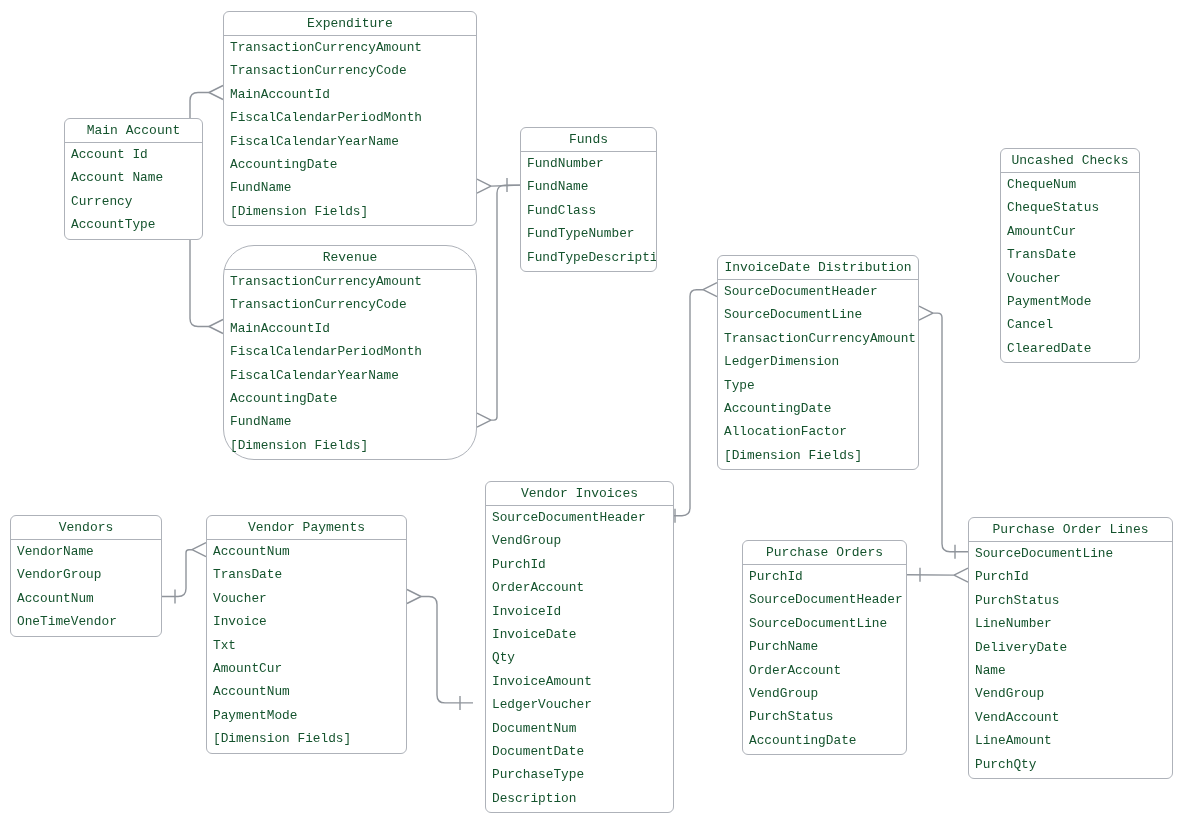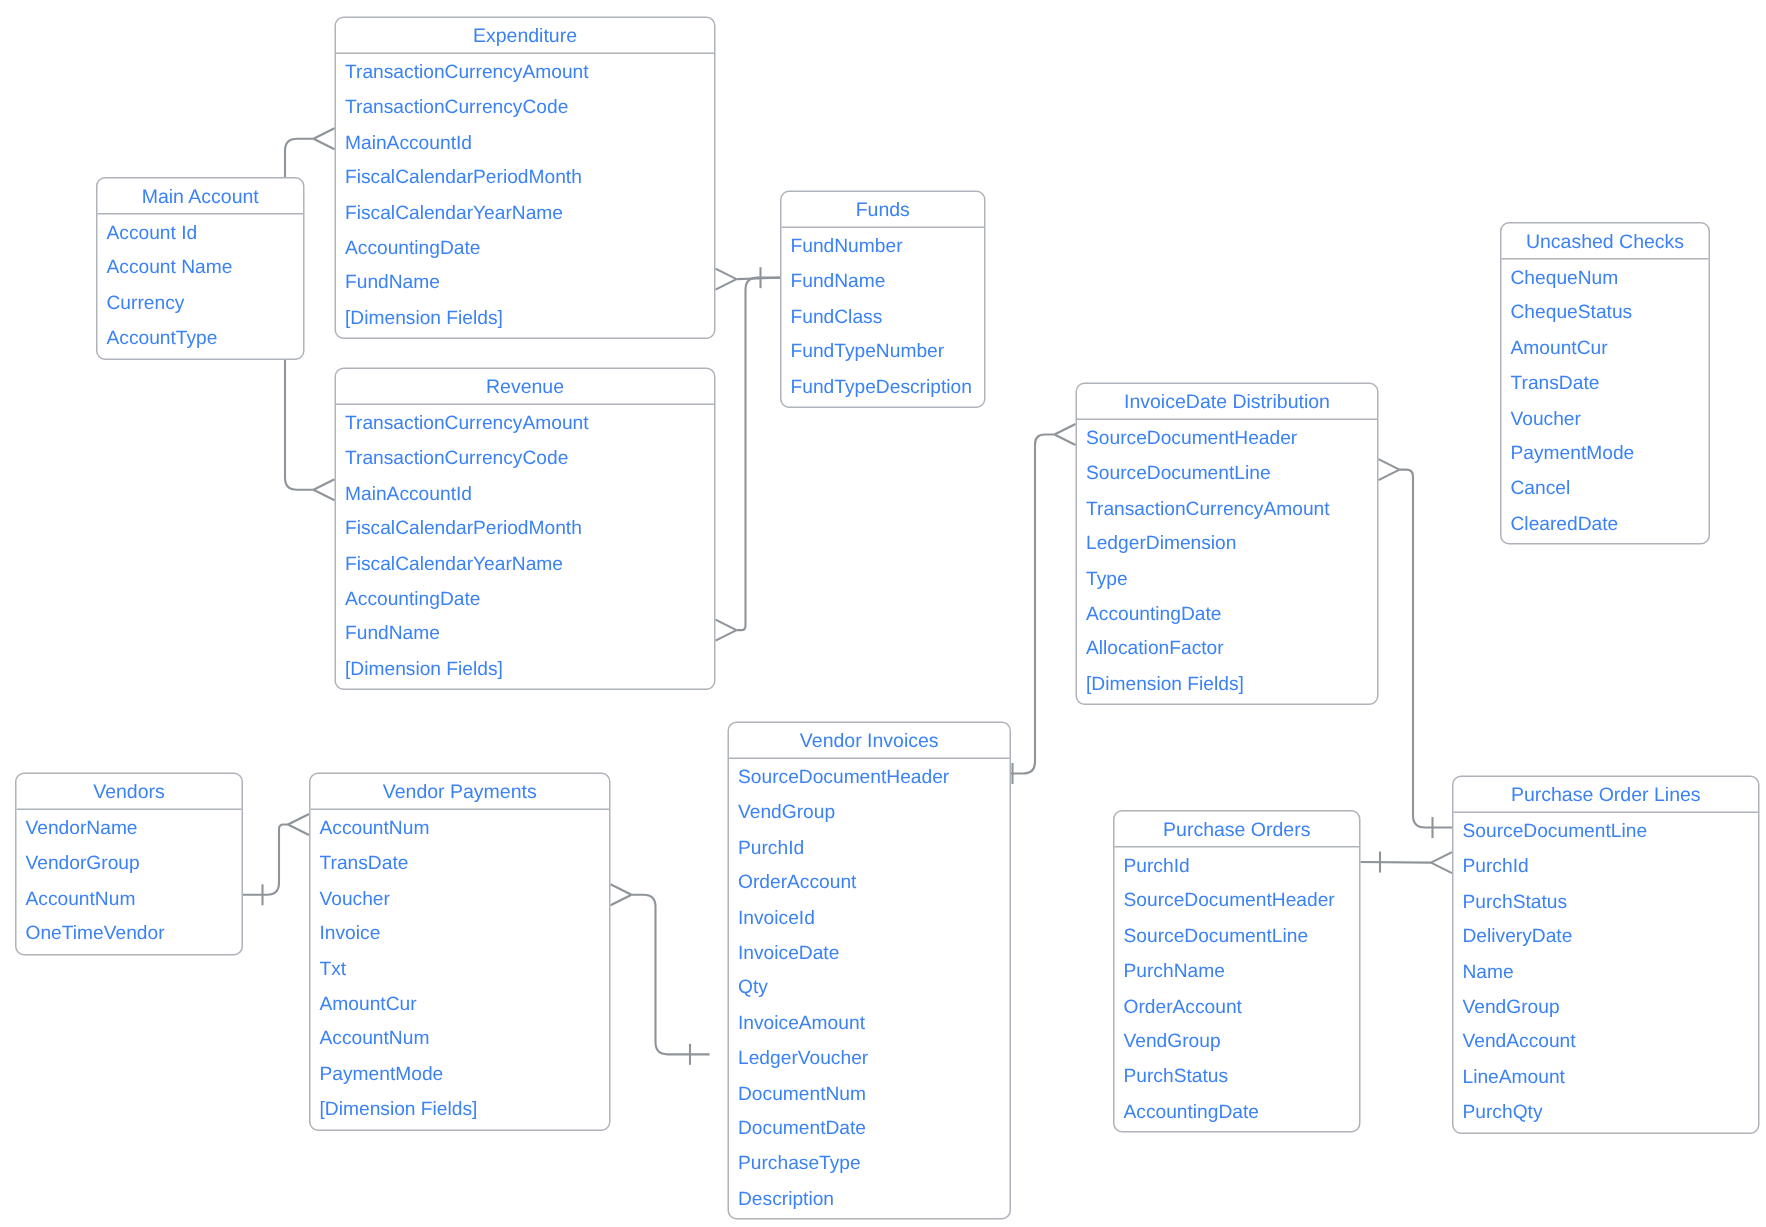--- a/index.html
+++ b/index.html
@@ -27,23 +27,24 @@
     width: 100%;
     height: 100%;
     pointer-events: none;
   }
   .entity {
     position: absolute;
     box-sizing: border-box;
     background: #ffffff;
     border: 1.3px solid #aeb2b9;
     border-radius: 6px;
-    color: #3b82f6;
+    color: #14532d;
     padding-bottom: 2px;
     pointer-events: auto;
+    font-family: Liberation Mono, monospace;
   }
   .entity-title {
     height: 23px;
     line-height: 24px;
     text-align: center;
     font-size: 13px;
     border-bottom: 1.3px solid #aeb2b9;
     white-space: nowrap;
     overflow: hidden;
   }
@@ -126,21 +127,21 @@
         <div class="entity-title">Expenditure</div>
         <div class="entity-field">TransactionCurrencyAmount</div>
         <div class="entity-field">TransactionCurrencyCode</div>
         <div class="entity-field">MainAccountId</div>
         <div class="entity-field">FiscalCalendarPeriodMonth</div>
         <div class="entity-field">FiscalCalendarYearName</div>
         <div class="entity-field">AccountingDate</div>
         <div class="entity-field">FundName</div>
         <div class="entity-field">[Dimension Fields]</div>
       </div>
-      <div class="entity" style="left: 223px; top: 245px; width: 254px;">
+      <div class="entity" style="left: 223px; top: 245px; width: 254px; border-radius: 31px;">
         <div class="entity-title">Revenue</div>
         <div class="entity-field">TransactionCurrencyAmount</div>
         <div class="entity-field">TransactionCurrencyCode</div>
         <div class="entity-field">MainAccountId</div>
         <div class="entity-field">FiscalCalendarPeriodMonth</div>
         <div class="entity-field">FiscalCalendarYearName</div>
         <div class="entity-field">AccountingDate</div>
         <div class="entity-field">FundName</div>
         <div class="entity-field">[Dimension Fields]</div>
       </div>
@@ -218,20 +219,21 @@
         <div class="entity-field">OrderAccount</div>
         <div class="entity-field">VendGroup</div>
         <div class="entity-field">PurchStatus</div>
         <div class="entity-field">AccountingDate</div>
       </div>
       <div class="entity" style="left: 968px; top: 517px; width: 205px;">
         <div class="entity-title">Purchase Order Lines</div>
         <div class="entity-field">SourceDocumentLine</div>
         <div class="entity-field">PurchId</div>
         <div class="entity-field">PurchStatus</div>
+        <div class="entity-field">LineNumber</div>
         <div class="entity-field">DeliveryDate</div>
         <div class="entity-field">Name</div>
         <div class="entity-field">VendGroup</div>
         <div class="entity-field">VendAccount</div>
         <div class="entity-field">LineAmount</div>
         <div class="entity-field">PurchQty</div>
       </div>
     </div>
 </div>
 

